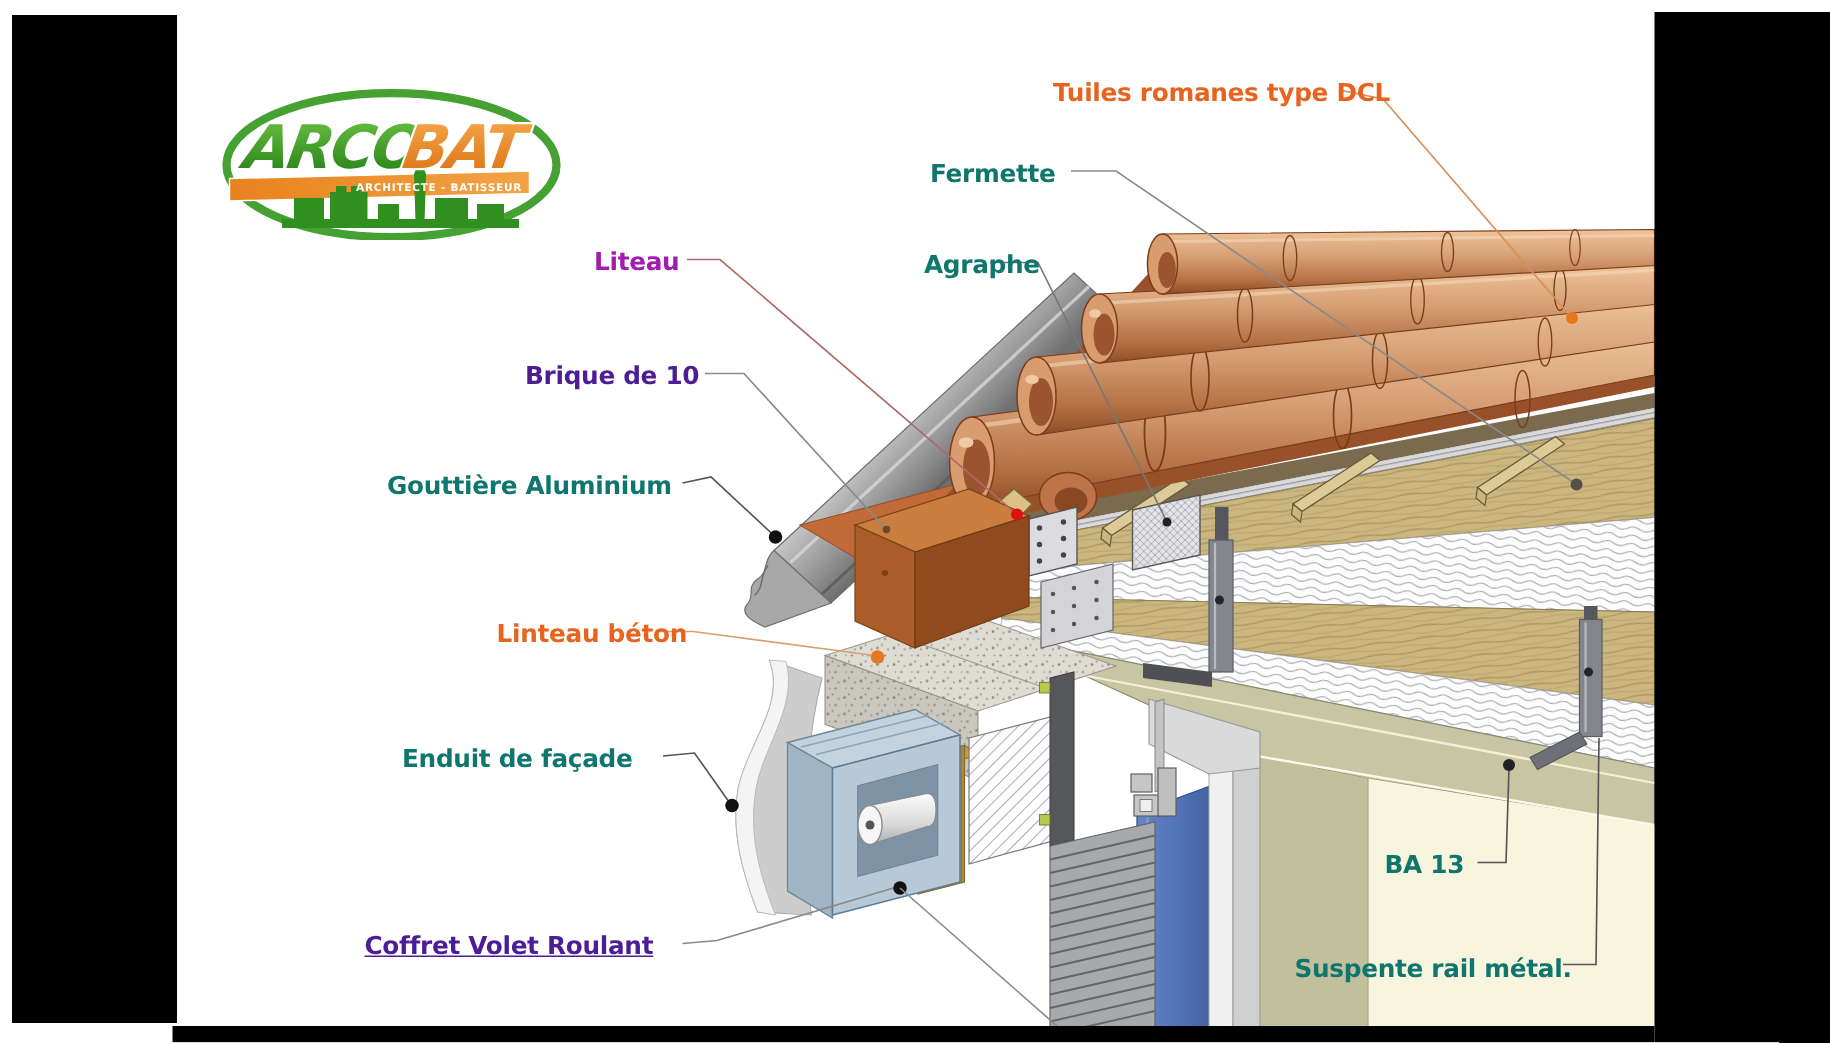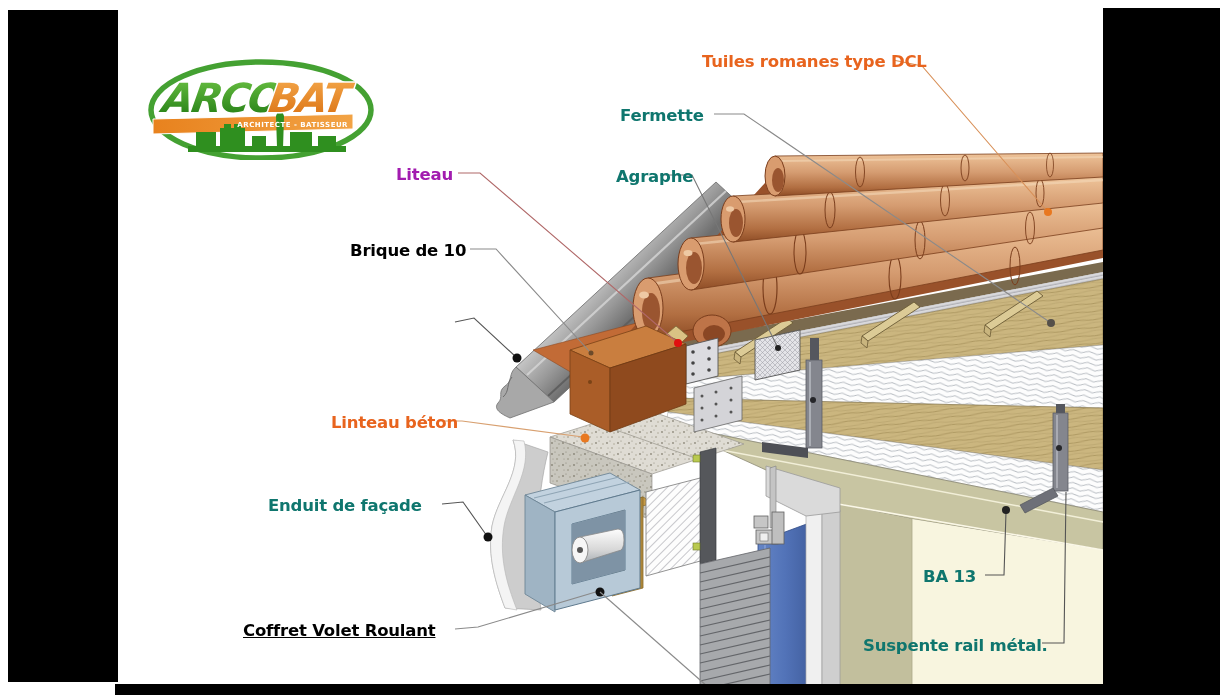--- a/index.html
+++ b/index.html
@@ -7,21 +7,21 @@
          font-family:"DejaVu Sans","Liberation Sans",sans-serif;}
   #scene{position:absolute;left:0;top:0;}
   .bar{position:absolute;background:#000;z-index:40;}
   #bar-left{left:8px;top:10px;width:110px;height:672px;}
   #bar-right{left:1103px;top:8px;width:117px;height:687px;}
   #bar-bottom{left:115px;top:684px;width:988px;height:11px;}
   .lbl{position:absolute;z-index:30;font-weight:bold;font-size:16.5px;letter-spacing:-0.2px;
        white-space:nowrap;color:#0f766e;}
   .lbl.orange{color:#E8641E;}
   .lbl.red{color:#a21caf;}
-  .lbl.dark{color:#000000;}
+  .lbl.dark{color:#4c1d95;}
   #logo-box{position:absolute;left:148px;top:56px;z-index:20;}
 </style>
 </head>
 <body>
 
 <div id="stage">
 
   <svg id="scene" width="1220" height="695" viewBox="0 0 1220 695">
     <defs>
       <linearGradient id="chainGrad" x1="0" y1="0" x2="0" y2="1">
@@ -342,20 +342,21 @@
       </g>
       <text x="200" y="71" text-anchor="end" font-size="7" font-weight="bold" letter-spacing="0.5" fill="#ffffff">ARCHITECTE - BATISSEUR</text>
     </svg>
   </div>
 
   <div class="lbl orange" style="left:658px;top:52px;margin-left:44px;">Tuiles romanes type DCL</div>
   <div class="lbl" style="left:620px;top:106px;">Fermette</div>
   <div class="lbl" style="left:578px;top:167px;margin-left:38px;">Agraphe</div>
   <div class="lbl red" style="left:396px;top:165px;">Liteau</div>
   <div class="lbl dark" style="left:350px;top:241px;">Brique de 10</div>
+  <div class="lbl" style="left:258px;top:314px;">Gouttière Aluminium</div>
   <div class="lbl orange" style="left:303px;top:413px;margin-left:28px;">Linteau béton</div>
   <div class="lbl" style="left:268px;top:496px;">Enduit de façade</div>
   <div class="lbl dark" style="left:243px;top:621px;text-decoration:underline;">Coffret Volet Roulant</div>
   <div class="lbl" style="left:923px;top:567px;">BA 13</div>
   <div class="lbl" style="left:863px;top:636px;">Suspente rail métal.</div>
 
   <div class="bar" id="bar-left"></div>
   <div class="bar" id="bar-right"></div>
   <div class="bar" id="bar-bottom"></div>
 </div>

